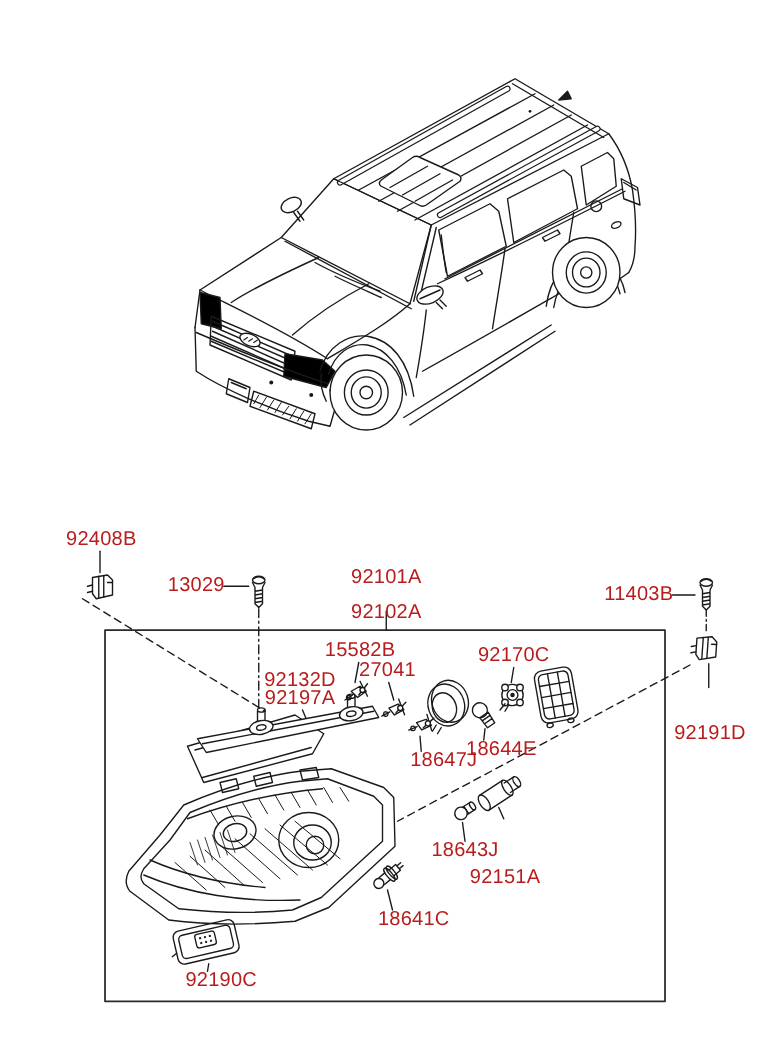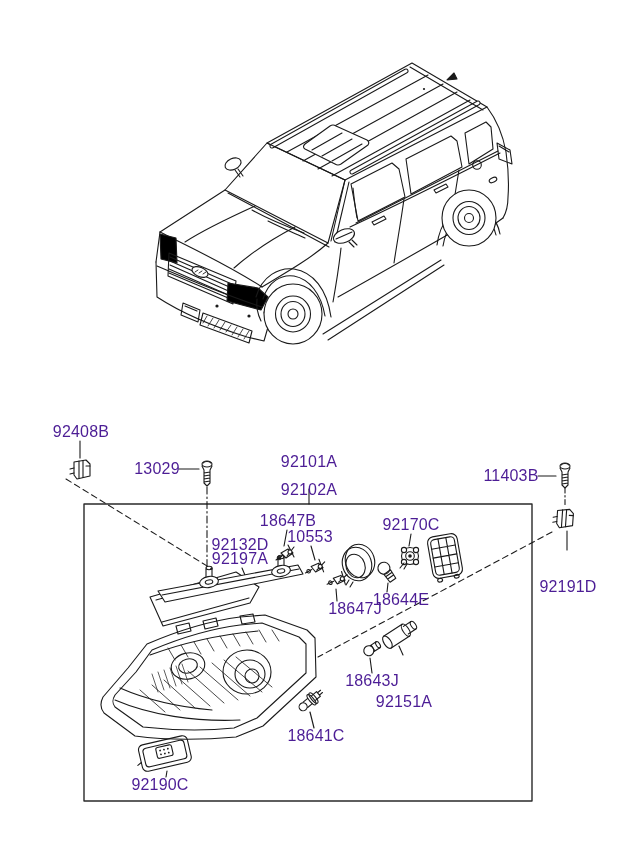--- a/index.html
+++ b/index.html
@@ -4,21 +4,21 @@
 <title>Headlamp Parts Diagram</title>
 <style>
   html,body{margin:0;padding:0;background:#ffffff;}
   .stage{
     position:relative;width:620px;height:848px;background:#ffffff;
     font-family:"Liberation Sans",sans-serif;overflow:hidden;
   }
   .stage svg{position:absolute;left:0;top:0;}
   .lbl{
     position:absolute;transform:translate(-50%,-50%);
-    font-size:16px;line-height:1;color:#4c1d95;white-space:nowrap;
+    font-size:16px;line-height:1;color:#b91c1c;white-space:nowrap;
     letter-spacing:0.2px;font-family:"Liberation Sans",sans-serif;
   }
 </style>
 </head>
 <body>
 
 <div class="stage">
 
 <svg width="620" height="848" viewBox="0 0 620 848" stroke="#1a1a1a" fill="none" stroke-width="1.1" stroke-linecap="round" stroke-linejoin="round">
 
@@ -274,24 +274,24 @@
     <path stroke-width="0.7" d="M152,674 L158,692 M158,672 L164,690 M164,670 L170,688 M170,668 L176,686 M176,666 L182,684 M182,664 L188,682"></path>
   </g>
 </svg>
 
   <div class="lbl" style="left:81px;top:432px">92408B</div>
   <div class="lbl" style="left:157px;top:469px">13029</div>
   <div class="lbl" style="left:309px;top:490px">92102A</div>
   <div class="lbl" style="left:309px;top:462px">92101A</div>
   <div class="lbl" style="left:511px;top:476px">11403B</div>
   <div class="lbl" style="left:568px;top:587px">92191D</div>
-  <div class="lbl" style="left:288px;top:521px">18647B</div>
-  <div class="lbl" style="left:310px;top:537px">10553</div>
+  <div class="lbl" style="left:288px;top:521px">15582B</div>
+  <div class="lbl" style="left:310px;top:537px">27041</div>
   <div class="lbl" style="left:240px;top:545px">92132D</div>
   <div class="lbl" style="left:240px;top:559px">92197A</div>
   <div class="lbl" style="left:411px;top:525px">92170C</div>
   <div class="lbl" style="left:401px;top:600px">18644E</div>
   <div class="lbl" style="left:355px;top:609px">18647J</div>
   <div class="lbl" style="left:404px;top:702px">92151A</div>
   <div class="lbl" style="left:372px;top:681px">18643J</div>
-  <div class="lbl" style="left:316px;top:736px">18641C</div>
-  <div class="lbl" style="left:160px;top:785px">92190C</div>
+  <div class="lbl" style="left:331px;top:736px">18641C</div>
+  <div class="lbl" style="left:177px;top:785px">92190C</div>
 </div>
 
 </body></html>

